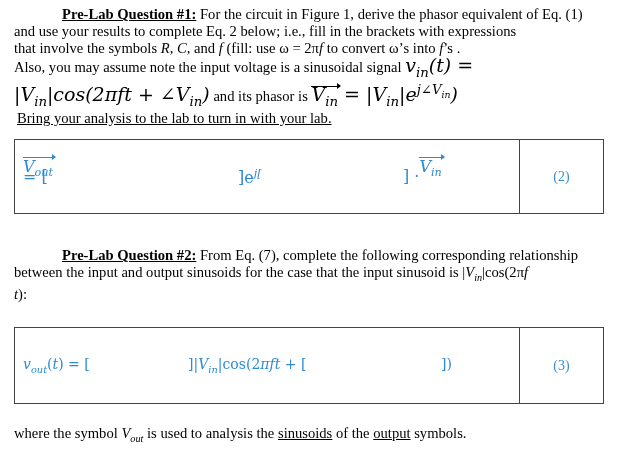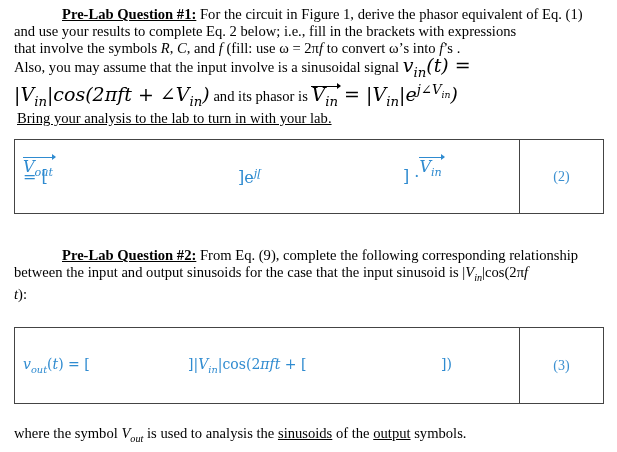--- a/index.html
+++ b/index.html
@@ -45,38 +45,38 @@
     sub { font-size: 70%; }
     sup { font-size: 70%; }
   </style>
 </head>
 <body>
 
 <div class="para" style="top:6px;">
   <div><span class="heading">Pre-Lab Question #1:</span><span> For the circuit in Figure 1, derive the phasor equivalent of Eq. (1)</span></div>
   <div>and use your results to complete Eq. 2 below; i.e., fill in the brackets with expressions</div>
   <div><span>that involve the symbols </span><span class="it">R</span><span>, </span><span class="it">C</span><span>, and </span><span class="it">f</span><span> (fill: use ω = 2π</span><span class="it">f</span><span> to convert ω’s into </span><span class="it">f</span><span>’s .</span></div>
-  <div><span>Also, you may assume that the input involve is a sinusoidal signal </span><span class="math">v<sub>in</sub>(t) =</span></div>
+  <div><span>Also, you may assume note the input voltage is a sinusoidal signal </span><span class="math">v<sub>in</sub>(t) =</span></div>
   <div><span class="math">|V<sub>in</sub>|cos(2πft + ∠V<sub>in</sub>)</span><span> and its phasor is </span><span class="math"><span class="vec">V<sub>in</sub></span> = |V<sub>in</sub>|e<sup>j∠V<sub>in</sub></sup>)</span></div>
   <div class="u" style="padding-left:3px;">Bring your analysis to the lab to turn in with your lab.</div>
 </div>
 
 <div class="eqbox" style="top:139px; height:75px;">
   <div class="cell-main">
     <div class="eqline">
       <span style="left:0;"><span class="vec" style="font-style:italic;">V<sub>out</sub></span> = [</span>
       <span style="left:215px;">]e<sup style="font-style:italic;">j[</sup></span>
       <span style="left:380px;">] · <span class="vec" style="font-style:italic;">V<sub>in</sub></span></span>
     </div>
   </div>
   <div class="cell-num">(2)</div>
 </div>
 
 <div class="para" style="top:247px;">
-  <div><span class="heading">Pre-Lab Question #2:</span><span> From Eq. (9), complete the following corresponding relationship</span></div>
+  <div><span class="heading">Pre-Lab Question #2:</span><span> From Eq. (7), complete the following corresponding relationship</span></div>
   <div><span>between the input and output sinusoids for the case that the input sinusoid is |</span><span class="it">V</span><sub class="it">in</sub><span>|cos(2π</span><span class="it">f</span></div>
   <div><span class="it">t</span><span>):</span></div>
 </div>
 
 <div class="eqbox" style="top:327px; height:77px;">
   <div class="cell-main">
     <div class="eqline" style="font-size:14px;">
       <span style="left:0;"><i>v<sub>out</sub></i>(<i>t</i>) = [</span>
       <span style="left:165px;">]|<i>V<sub>in</sub></i>|cos(2<i>πft</i> + [</span>
       <span style="left:418px;">])</span>

